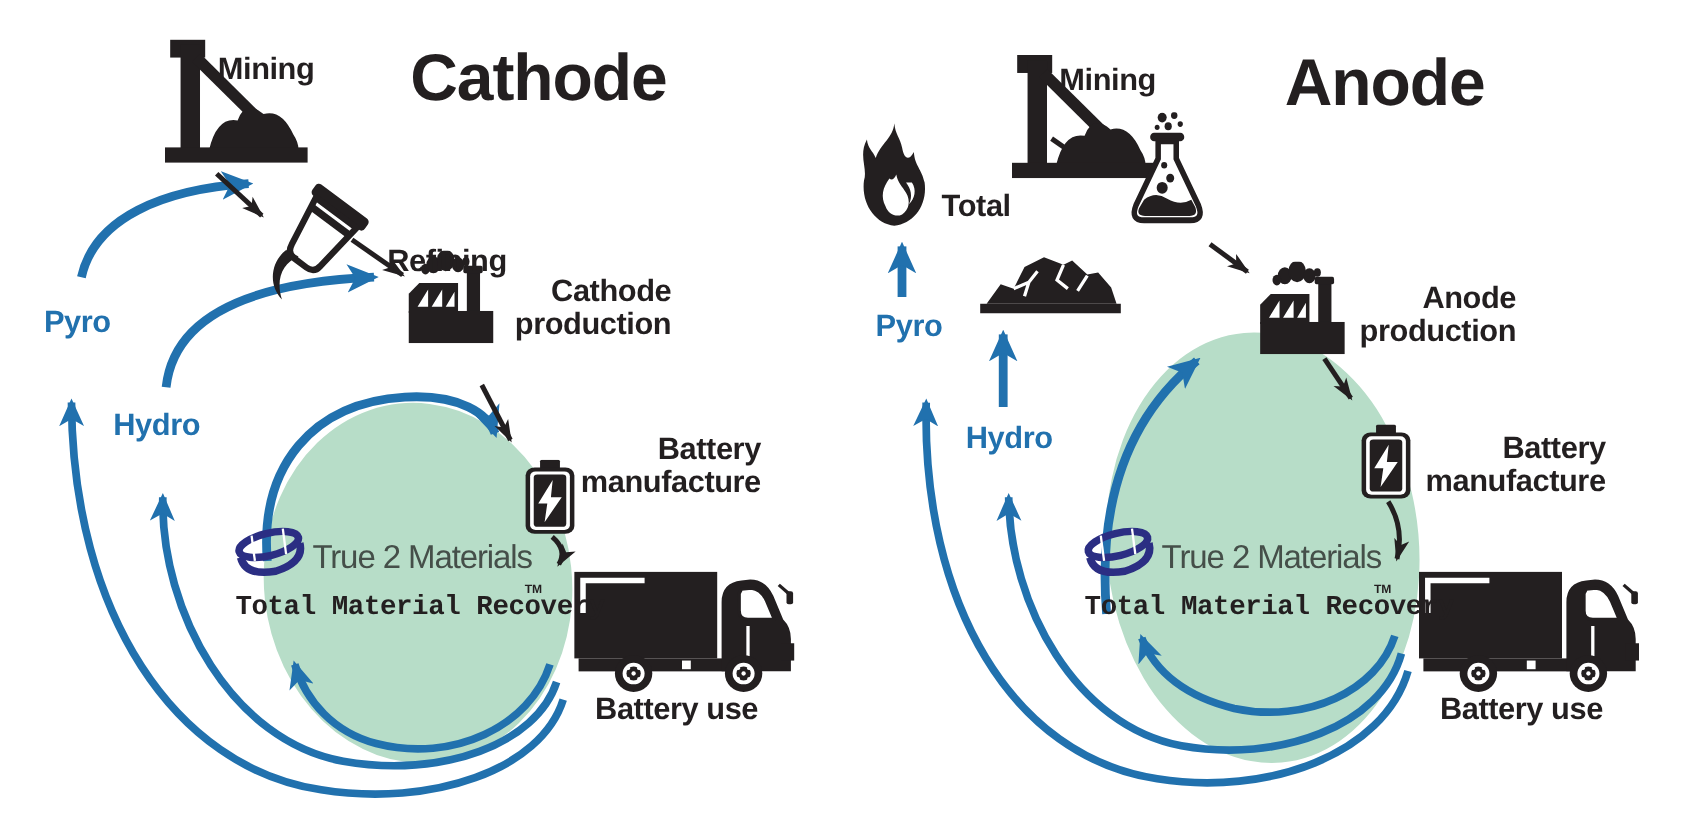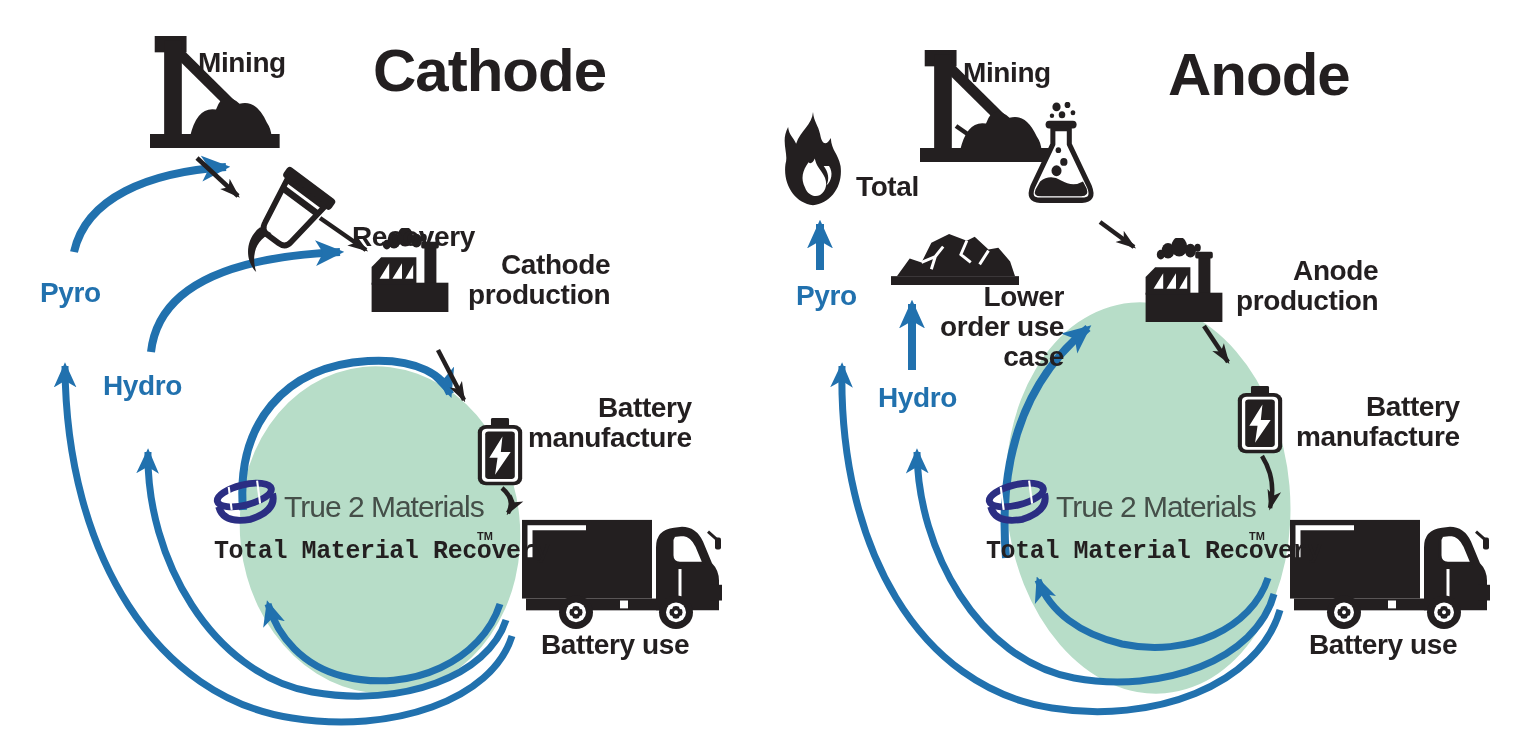--- a/index.html
+++ b/index.html
@@ -223,38 +223,35 @@
           <use href="#sym-truck" x="1290" y="514" width="202" height="116"></use>
         </g>
     <g>
           <use href="#sym-logo" x="983" y="477" width="72" height="57"></use>
         </g>
   </g>
 </svg>
 
 <div class="lbl title" style="left:373px;top:40px">Cathode</div>
 <div class="lbl" style="left:198px;top:48px">Mining</div>
-<div class="lbl" style="left:352px;top:222px">Recovery</div>
+<div class="lbl" style="left:352px;top:222px">Refining</div>
 <div class="lbl" style="left:468px;top:250px">Cathode
 production</div>
 <div class="lbl" style="left:528px;top:393px">Battery
 manufacture</div>
 <div class="lbl" style="left:541px;top:630px">Battery use</div>
 <div class="lbl blue" style="left:40px;top:278px">Pyro</div>
 <div class="lbl blue" style="left:103px;top:371px">Hydro</div>
 <div class="lbl brand-name" style="left:284px;top:490px">True 2 Materials</div>
 <div class="lbl tm" style="left:477px;top:530px">TM</div>
 <div class="lbl tagline" style="left:214px;top:539px">Total Material Recovery</div>
 
 <div class="lbl title" style="left:1168px;top:44px">Anode</div>
 <div class="lbl" style="left:963px;top:58px">Mining</div>
 <div class="lbl" style="left:856px;top:172px">Total</div>
-<div class="lbl" style="left:940px;top:282px">Lower
-order use
-case</div>
 <div class="lbl" style="left:1236px;top:256px">Anode
 production</div>
 <div class="lbl" style="left:1296px;top:392px">Battery
 manufacture</div>
 <div class="lbl" style="left:1309px;top:630px">Battery use</div>
 <div class="lbl blue" style="left:796px;top:281px">Pyro</div>
 <div class="lbl blue" style="left:878px;top:383px">Hydro</div>
 <div class="lbl brand-name" style="left:1056px;top:490px">True 2 Materials</div>
 <div class="lbl tm" style="left:1249px;top:530px">TM</div>
 <div class="lbl tagline" style="left:986px;top:539px">Total Material Recovery</div>

